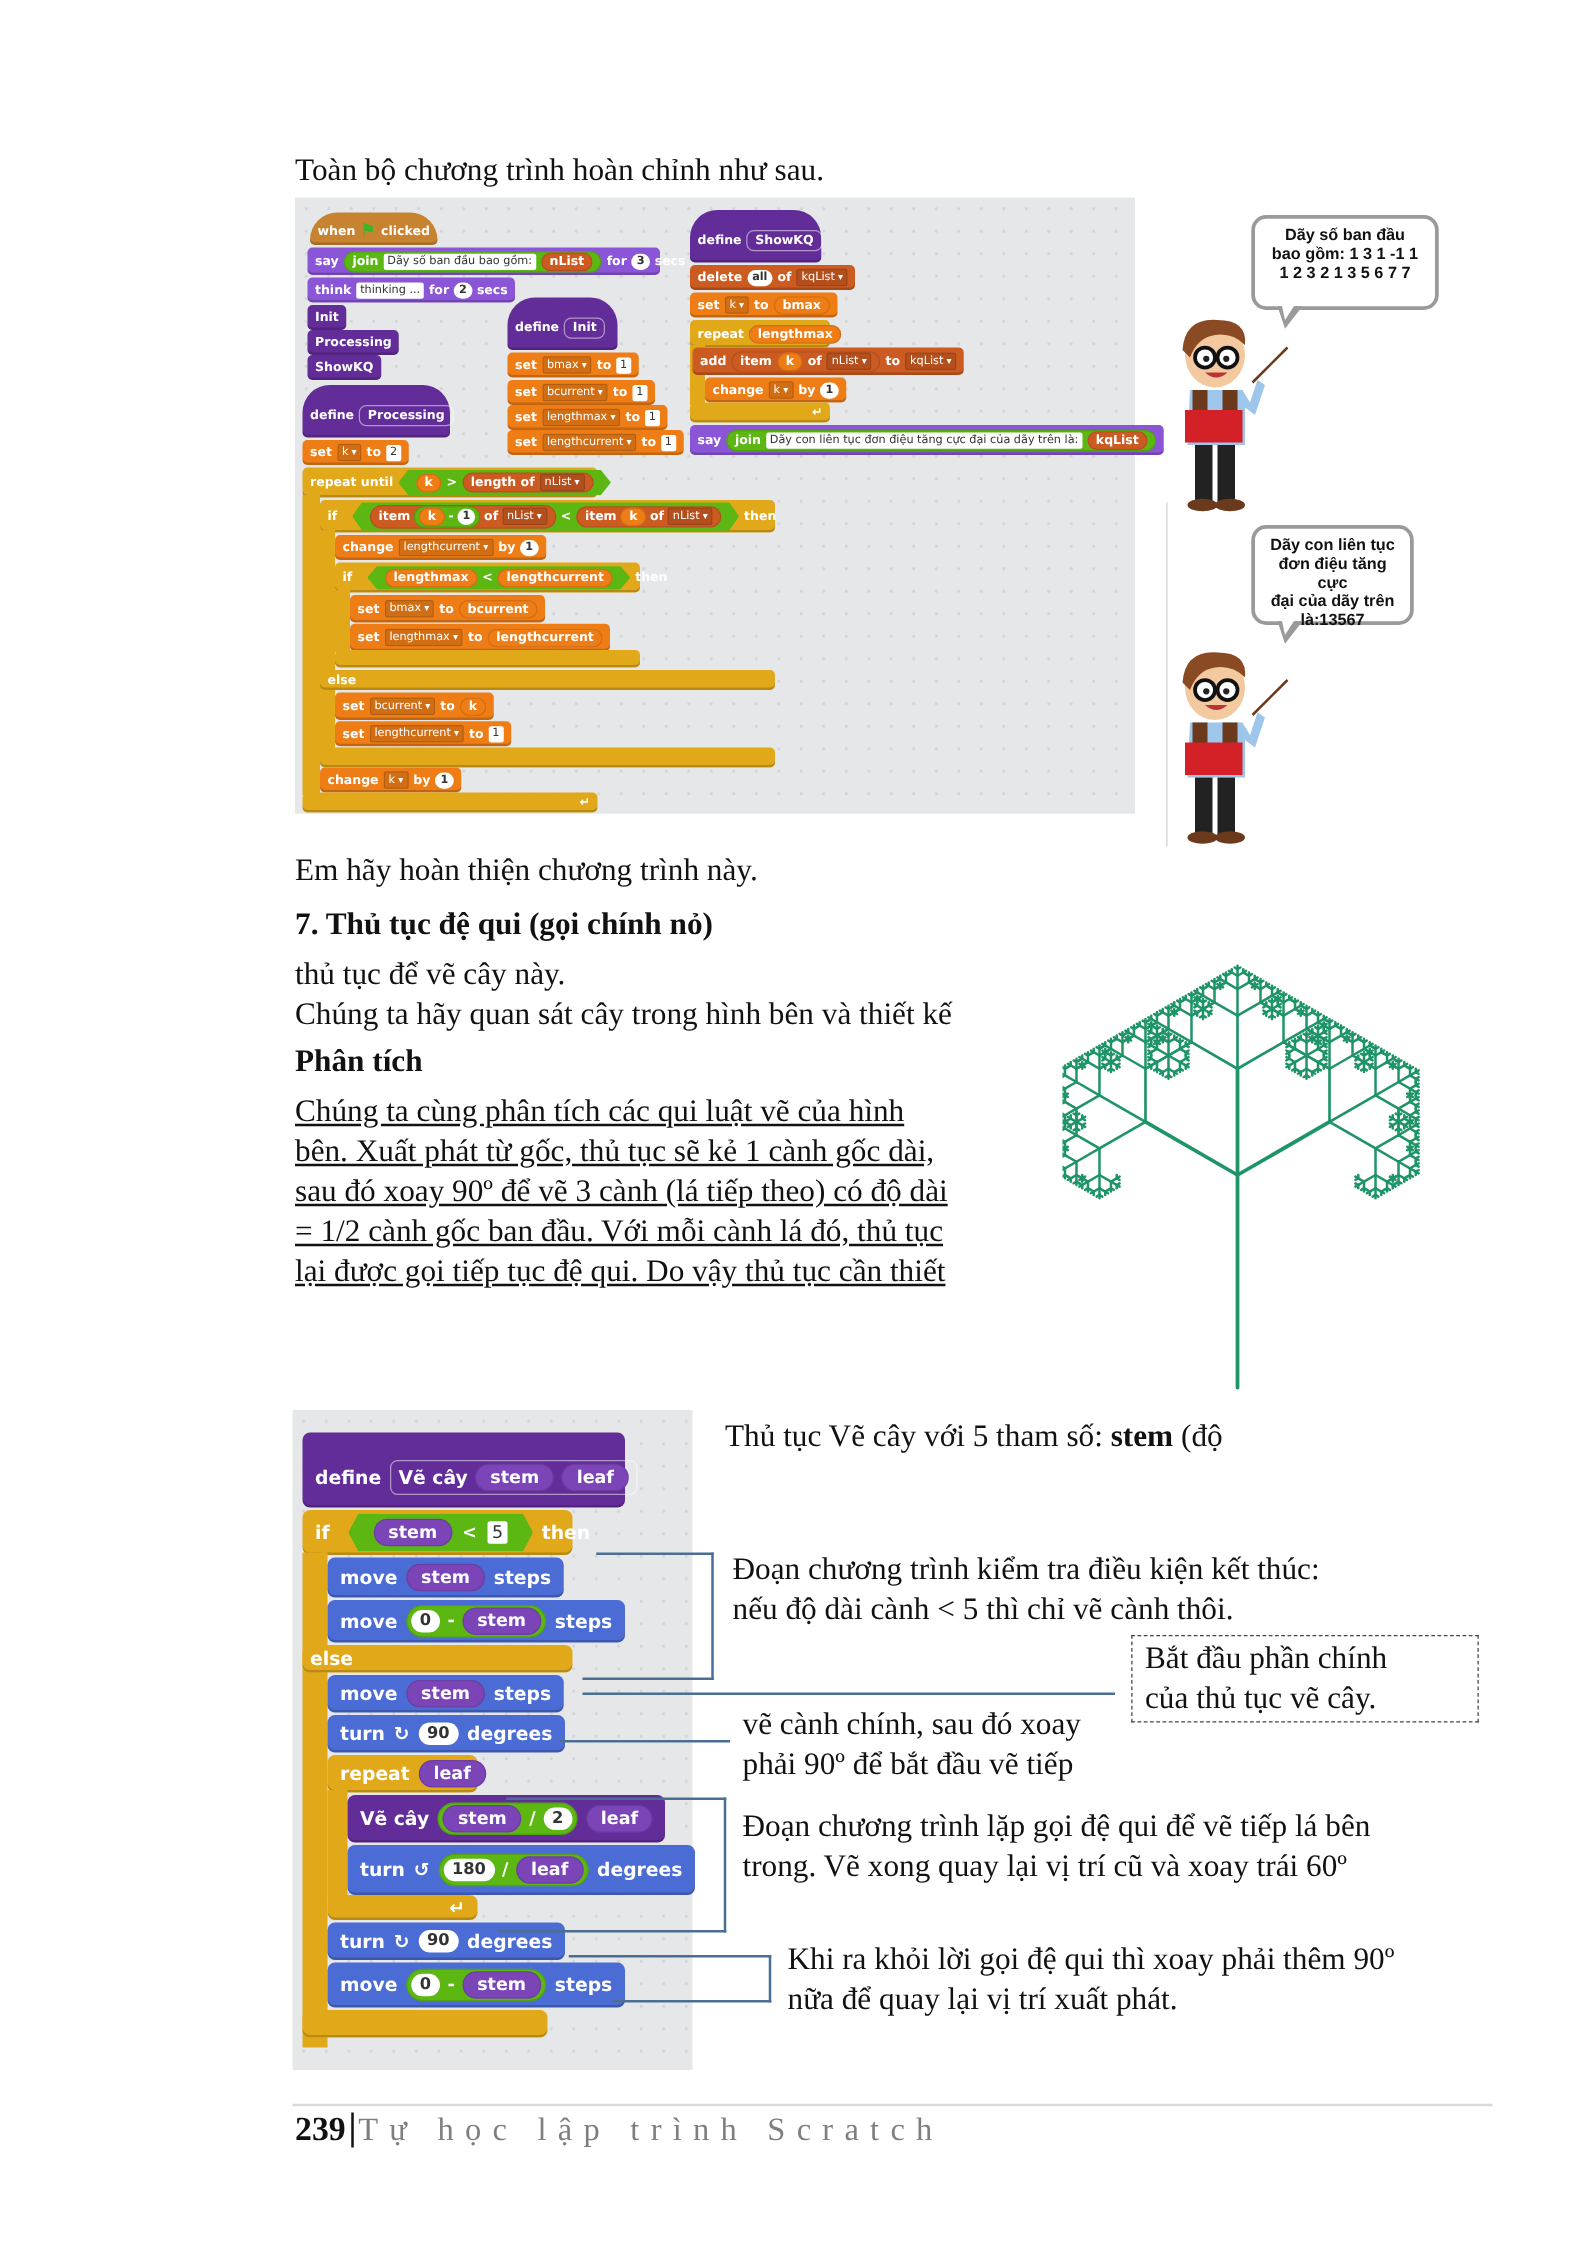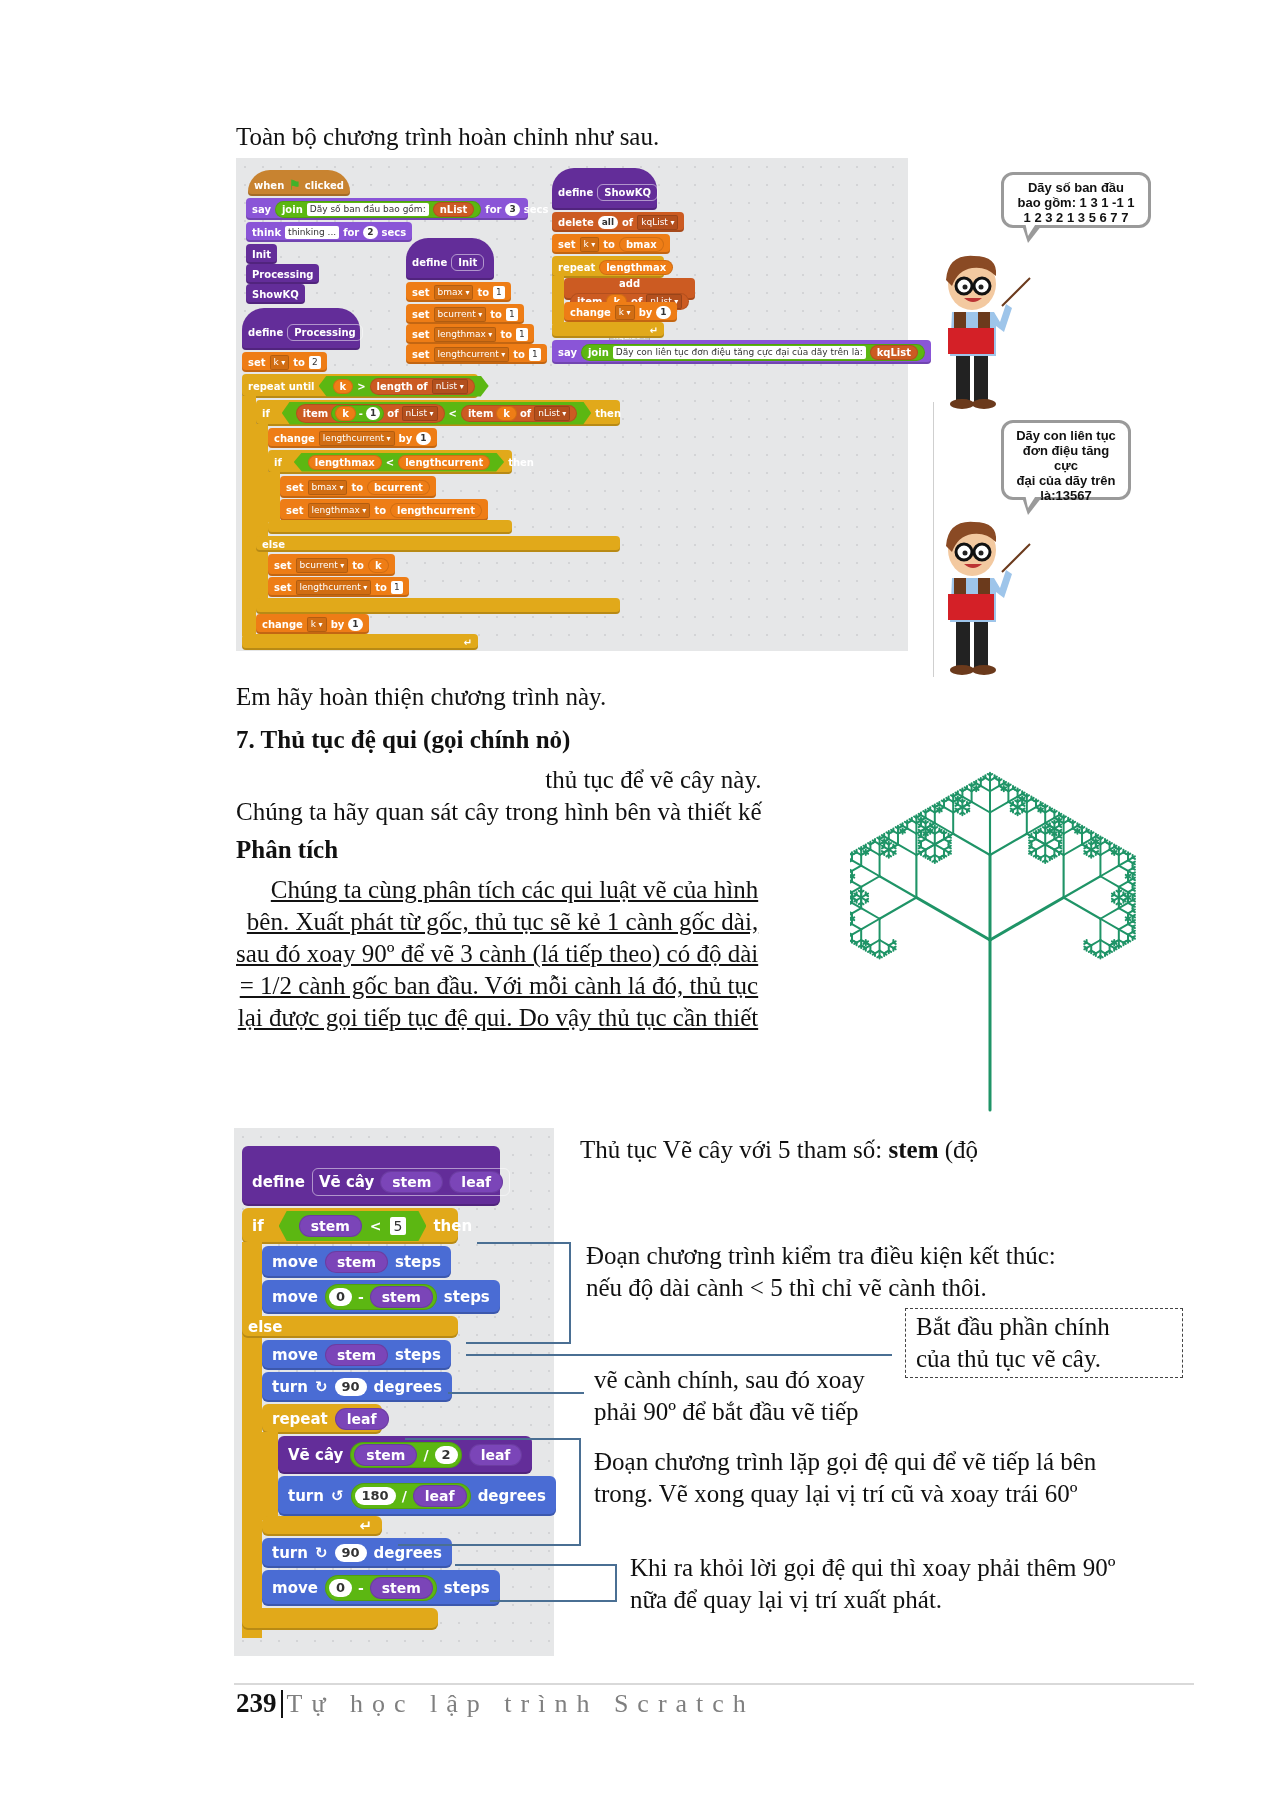--- a/index.html
+++ b/index.html
@@ -1,19 +1,19 @@
 <!DOCTYPE html>
 <html><head>
 <meta charset="utf-8">
 <style>
   * { box-sizing: border-box; margin: 0; padding: 0; }
   html, body { width: 1273px; height: 1800px; background: #ffffff; overflow: hidden; }
   body { position: relative; font-family: "Liberation Serif", serif; color: #111; }
   .abs { position: absolute; }
-  .para { font-family: "Liberation Serif", serif; font-size: 25px; line-height: 32px; color: #111; text-align: right; }
+  .para { font-family: "Liberation Serif", serif; font-size: 25px; line-height: 32px; color: #111; }
   .heading { font-weight: bold; }
 
   
   .canvas {
     background-color: #e6e7e8;
     background-image: radial-gradient(#d3d4d6 1px, transparent 1.3px);
     background-size: 18px 18px;
   }
   .blk {
     position: absolute;
@@ -183,21 +183,21 @@
     <span>set</span>
     <span class="dd">k</span>
     <span>to</span>
     <span class="pill data">bmax</span>
   </div>
   <div class="blk ctrl" style="left:316px; top:98px; height:22px; width:112px;">
     <span>repeat</span>
     <span class="pill data">lengthmax</span>
   </div>
   <div class="cbar ctrl" style="left:316px; top:118px; width:12px; height:48px;"></div>
-  <div class="blk list" style="left:328px; top:120px; height:22px;flex-direction:column;">
+  <div class="blk list" style="left:318px; top:120px; height:22px;">
     <span>add</span>
     <span class="pill list" style="display:flex;gap:4px;align-items:center;">
       <span>item</span>
       <span class="pill data">k</span>
       <span>of</span>
       <span class="dd">nList</span>
     </span>
     <span>to</span>
     <span class="dd">kqList</span>
   </div>
@@ -317,21 +317,21 @@
     <span>change</span>
     <span class="dd">k</span>
     <span>by</span>
     <span class="num">1</span>
   </div>
   <div class="blk ctrl" style="left:6px; top:476px; height:16px; width:236px; justify-content:flex-end;">
     <span>↵</span>
   </div>
 </div>
 
-<div class="bubble" style="left:1001px; top:172px; width:150px; height:56px;">
+<div class="bubble" style="left:1001px; top:172px; width:150px; height:76px;">
   <div>Dãy số ban đầu</div>
   <div>bao gồm: 1 3 1 -1 1</div>
   <div>1 2 3 2 1 3 5 6 7 7</div>
   <span class="tail"></span>
 </div>
 <div class="bubble" style="left:1001px; top:420px; width:130px; height:80px;">
   <div>Dãy con liên tục</div>
   <div>đơn điệu tăng cực</div>
   <div>đại của dãy trên</div>
   <div>là:13567</div>

